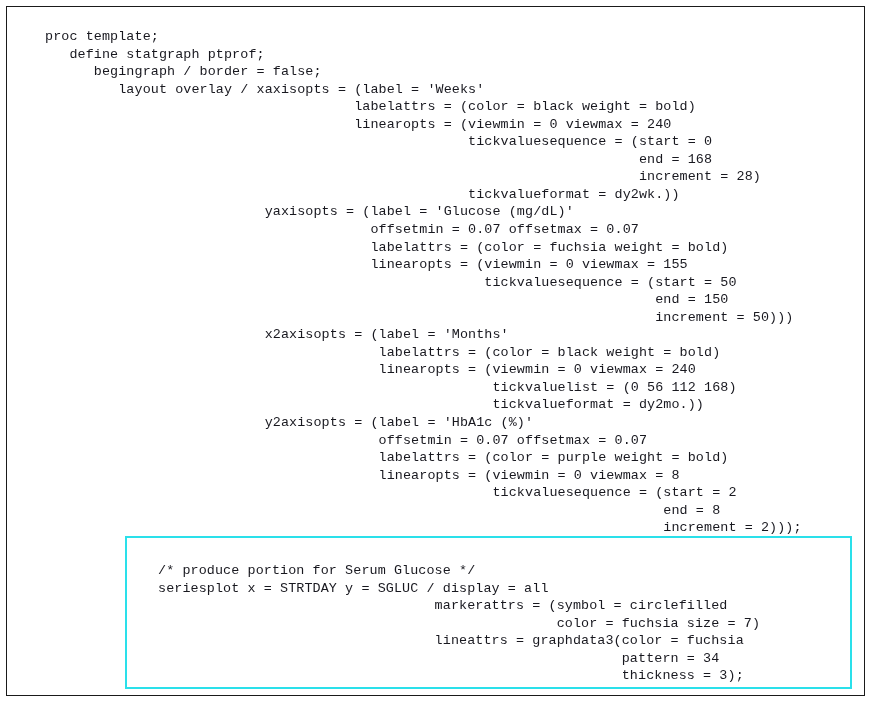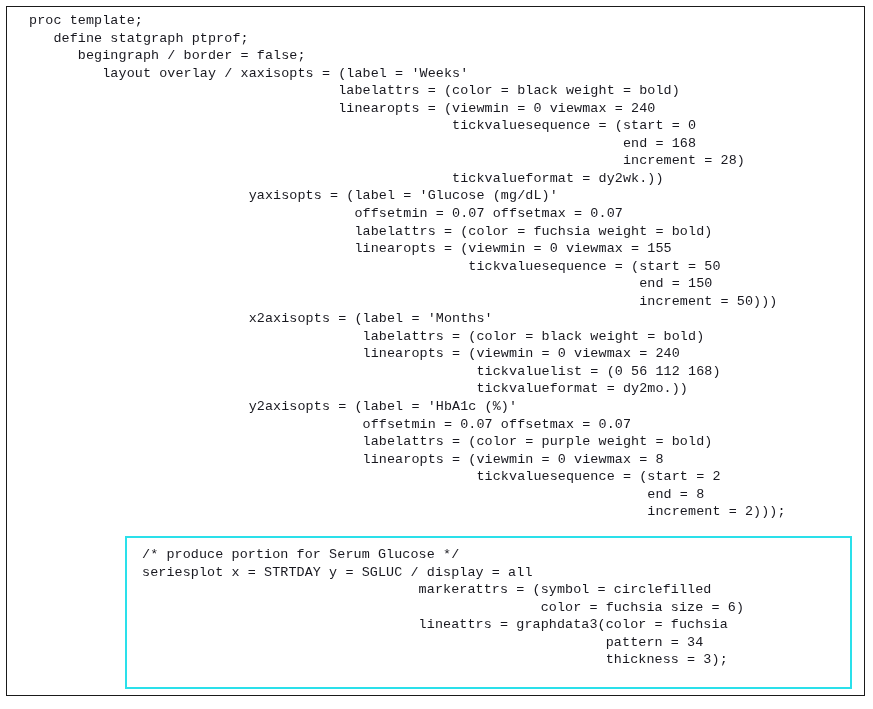--- a/index.html
+++ b/index.html
@@ -26,21 +26,21 @@
     background: #ffffff;
     box-sizing: border-box;
     overflow: hidden;
   }
 
   
   .code-block {
     position: absolute;
     left: 22px;
     top: 5px;
-    margin: 0;
+    margin: 16px;
     padding: 0;
     font-family: "Liberation Mono", "DejaVu Sans Mono", monospace;
     font-size: 13.4px;
     line-height: 17.55px;
     letter-spacing: 0.1px;
     color: #18181f;
     white-space: pre;
     tab-size: 4;
   }
 
@@ -92,19 +92,19 @@
                                          labelattrs = (color = purple weight = bold)
                                          linearopts = (viewmin = 0 viewmax = 8
                                                        tickvaluesequence = (start = 2
                                                                             end = 8
                                                                             increment = 2)));</pre>
 
   <div id="highlight-box">
     <pre class="code-block">/* produce portion for Serum Glucose */
 seriesplot x = STRTDAY y = SGLUC / display = all
                                   markerattrs = (symbol = circlefilled
-                                                 color = fuchsia size = 6)
+                                                 color = fuchsia size = 7)
                                   lineattrs = graphdata3(color = fuchsia
                                                          pattern = 34
                                                          thickness = 3);</pre>
   </div>
 
 </div>
 
 </body></html>

